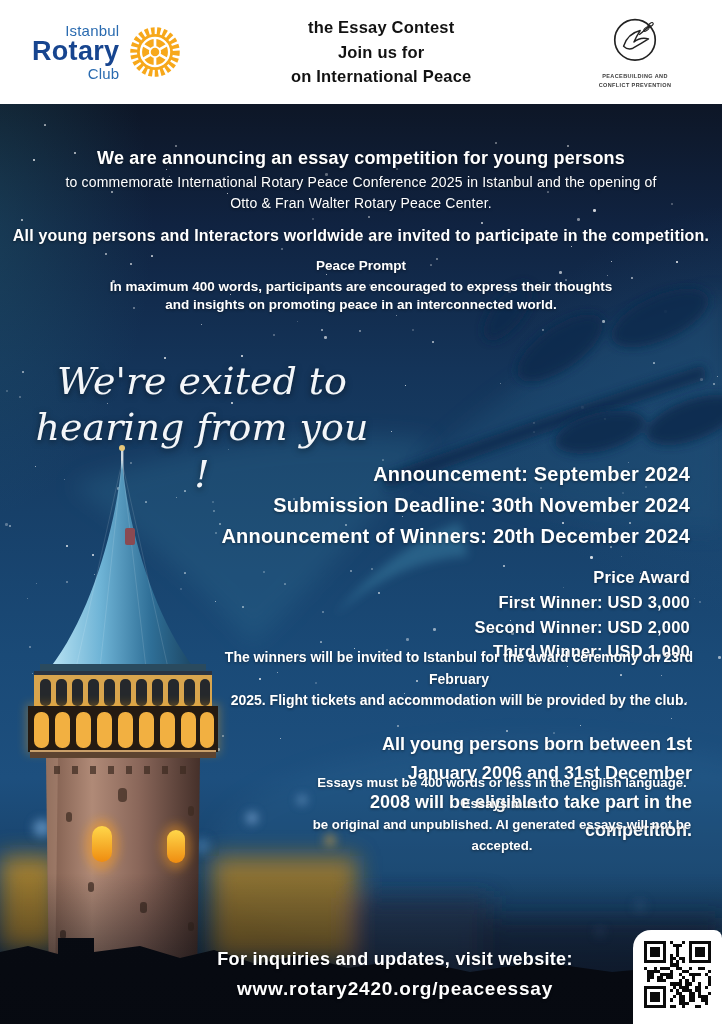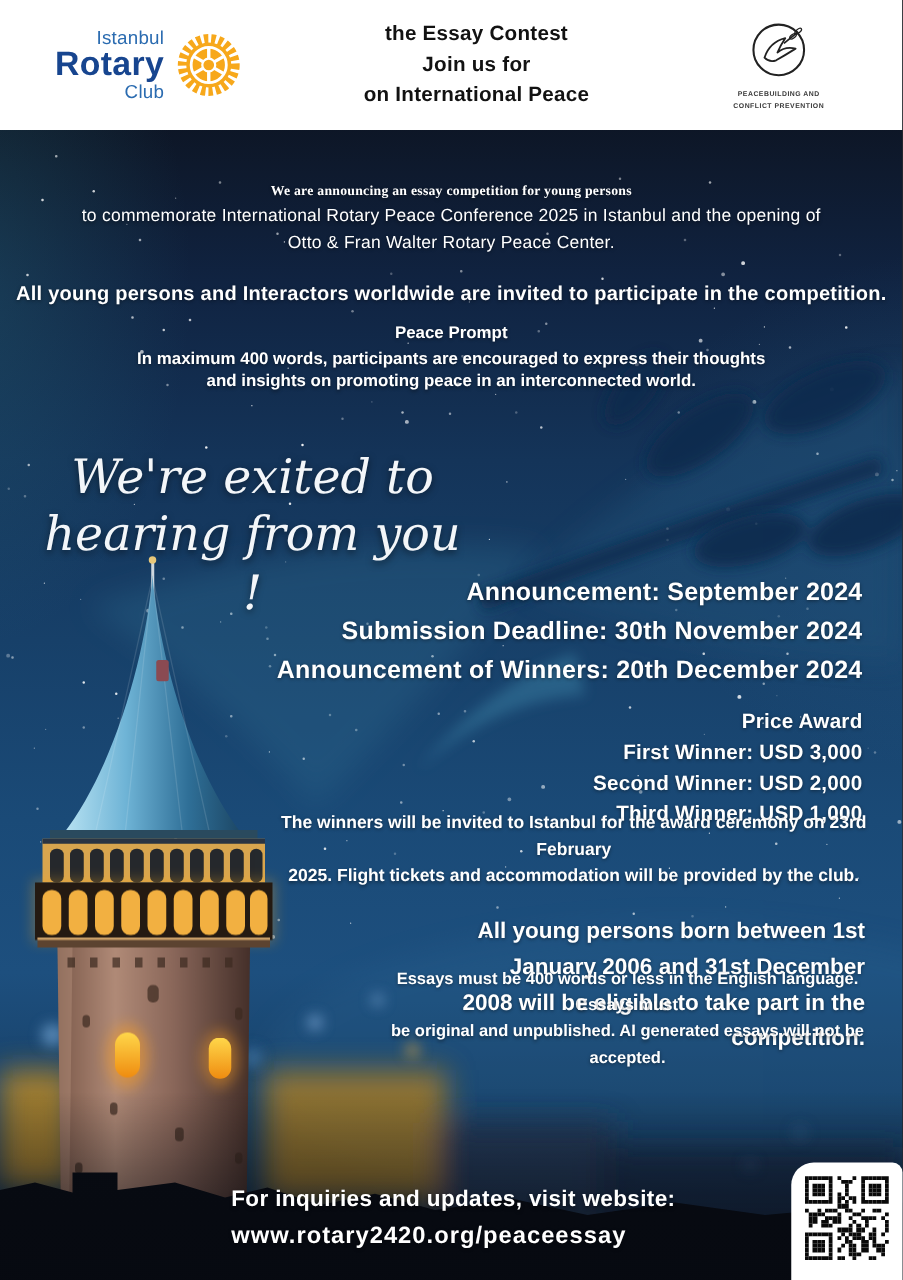--- a/index.html
+++ b/index.html
@@ -11,46 +11,46 @@
       radial-gradient(260px 420px at -4% 22%, rgba(45,120,135,.30), rgba(45,120,135,0) 70%),
       radial-gradient(400px 300px at 108% 40%, rgba(46,106,150,.28), rgba(46,106,150,0) 70%);}
   #stars{position:absolute;inset:0;z-index:2;pointer-events:none;}
   #stars span{position:absolute;background:#fff;border-radius:50%;}
   .bgart{position:absolute;inset:0;z-index:3;pointer-events:none;}
   .bottom-shade{position:absolute;left:0;right:0;bottom:0;height:150px;z-index:4;pointer-events:none;
     background:linear-gradient(180deg,rgba(6,9,16,0) 0%,rgba(6,9,16,.45) 55%,rgba(6,9,16,.65) 100%);}
 
   
   .header{position:absolute;top:0;left:0;right:0;height:104px;background:#ffffff;z-index:10;
-    display:flex;align-items:center;justify-content:space-between;padding:0 44px;box-sizing:border-box;gap:18px;}
+    display:flex;align-items:center;justify-content:space-between;padding:0 32px;box-sizing:border-box;gap:18px;}
   .logo{display:flex;align-items:center;gap:9px;}
   .logo-text{display:flex;flex-direction:column;align-items:flex-end;line-height:1.02;}
   .logo-top,.logo-bottom{font-size:15px;font-weight:500;color:#2a6bb0;letter-spacing:.2px;}
   .logo-main{font-size:27px;font-weight:bold;color:#17458f;letter-spacing:.3px;}
   .header-title{text-align:center;font-size:16.5px;font-weight:bold;color:#121212;line-height:1.5;letter-spacing:.2px;}
   .peace-logo{display:flex;flex-direction:column;align-items:center;width:110px;}
   .peace-caption{margin-top:3px;font-size:5.5px;font-weight:bold;color:#3a3a3a;letter-spacing:.4px;line-height:1.6;text-align:center;text-transform:uppercase;}
 
   
   .txt{position:absolute;z-index:6;color:#ffffff;text-shadow:0 1px 3px rgba(0,0,0,.45);}
   .announce{top:145px;left:18px;right:18px;text-align:center;line-height:1.5;}
-  .announce .h{font-size:11px;font-weight:bold;letter-spacing:.2px;font-family:Liberation Serif, serif;}
+  .announce .h{font-size:18px;font-weight:bold;letter-spacing:.2px;}
   .announce .p{font-size:14px;font-weight:500;letter-spacing:.2px;}
   .invite{top:227px;left:12px;right:12px;text-align:center;font-size:16px;font-weight:bold;letter-spacing:.2px;}
   .prompt{top:257px;left:40px;right:40px;text-align:center;font-size:13.5px;font-weight:bold;line-height:1.38;}
   .prompt .pt{margin-bottom:2px;}
   .script{top:358px;left:32px;width:340px;text-align:center;
     font-family:"DejaVu Serif",serif;font-style:italic;font-size:38px;line-height:1.22;color:#f3f6f9;
     text-shadow:0 2px 6px rgba(0,0,0,.5);}
   .timeline{top:459px;right:32px;text-align:right;font-size:20px;font-weight:bold;line-height:1.55;letter-spacing:.2px;}
   .awards{top:565px;right:32px;text-align:right;font-size:16.5px;font-weight:bold;line-height:1.5;letter-spacing:.2px;}
   .ceremony{top:647px;left:222px;right:26px;text-align:center;font-size:14px;font-weight:600;line-height:1.55;}
   .eligibility{top:730px;left:315px;right:30px;text-align:right;font-size:18px;font-weight:600;line-height:1.6;}
   .rules{top:772px;left:310px;right:28px;text-align:center;font-size:13.2px;font-weight:600;line-height:1.6;}
-  .footer{top:946px;left:185px;width:420px;text-align:left;line-height:1.55;}
+  .footer{top:946px;left:185px;width:420px;text-align:center;line-height:1.55;}
   .footer .f1{font-size:18px;font-weight:bold;letter-spacing:.3px;}
   .footer .f2{font-size:19px;font-weight:bold;letter-spacing:.8px;}
 
   
   .qr-card{position:absolute;right:0;bottom:0;width:89px;height:94px;background:#ffffff;
     border-radius:18px 8px 0 0;z-index:12;display:flex;align-items:flex-start;justify-content:center;padding-top:11px;box-sizing:border-box;}
   #qr{display:grid;grid-template-columns:repeat(21,3.2px);grid-auto-rows:3.2px;}
   #qr i{display:block;}
   #qr i.b{background:#0a0a0a;}
 </style>

